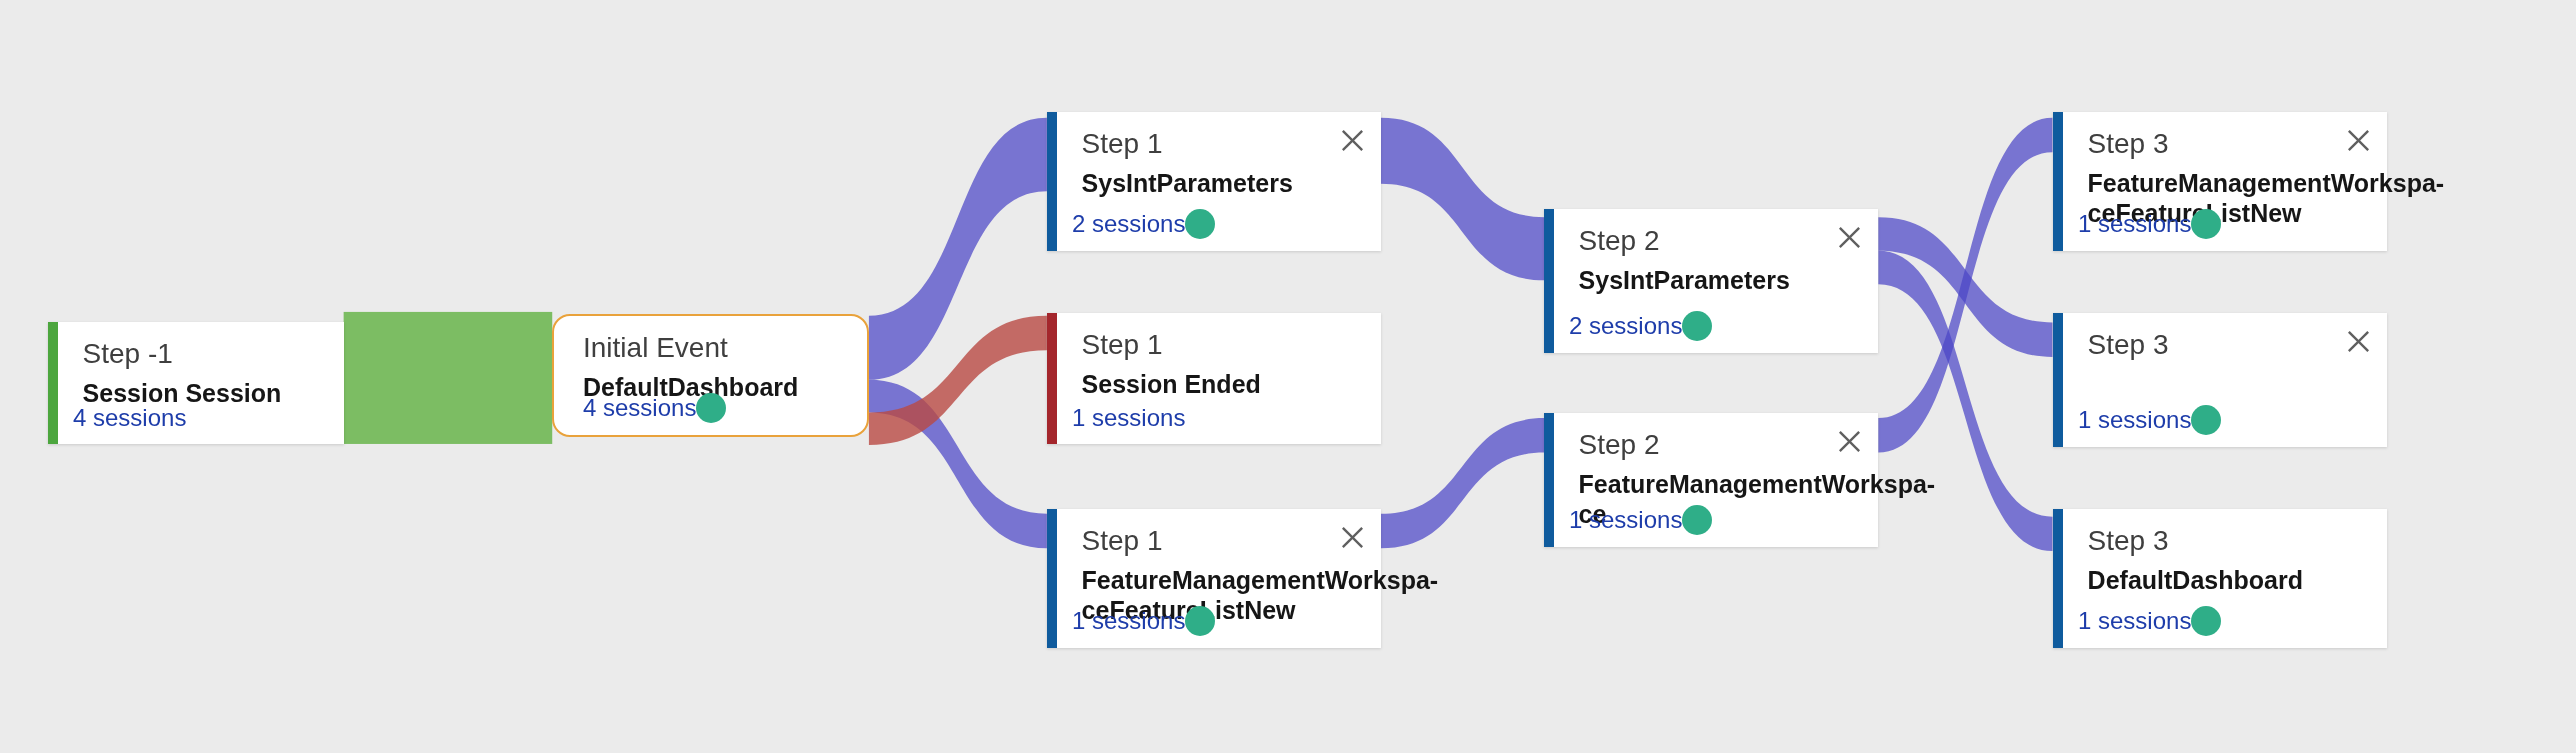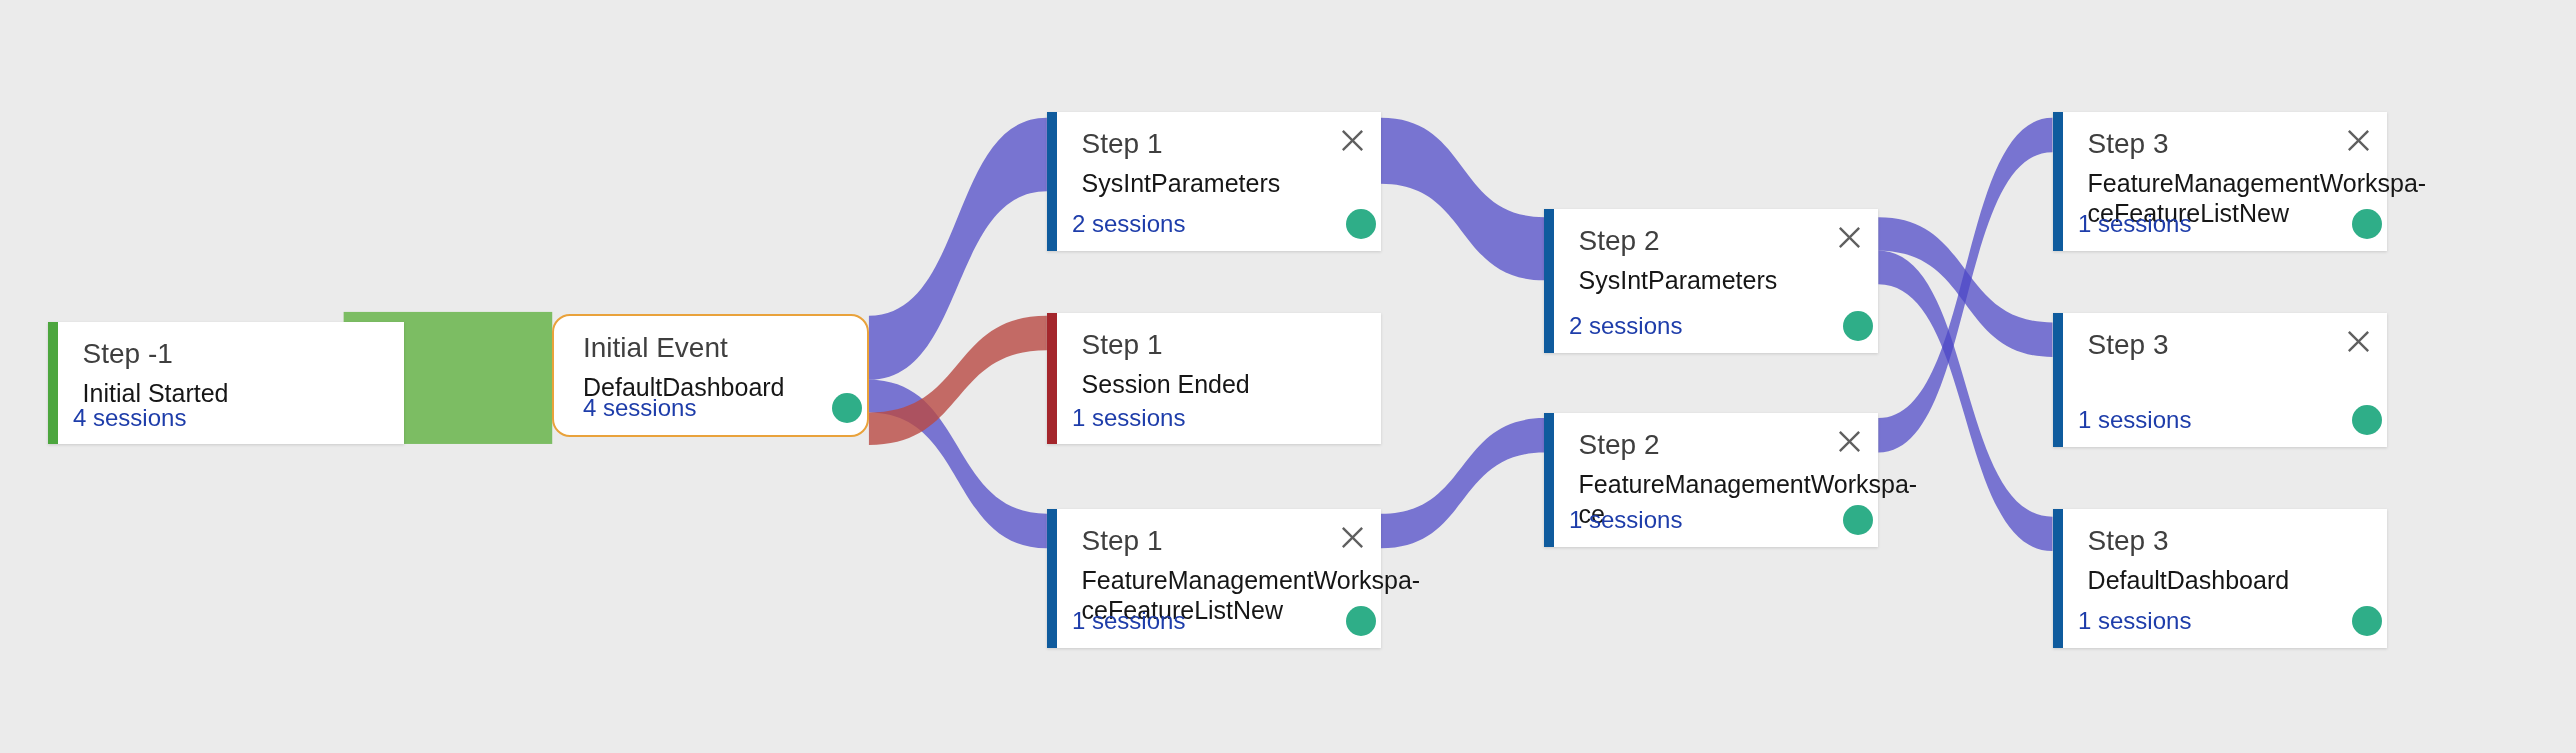--- a/index.html
+++ b/index.html
@@ -10,22 +10,22 @@
   .flow-green-rect{fill:#7cbd63;}
   .card{position:absolute;background:#ffffff;box-shadow:0 1px 2.9px rgba(0,0,0,0.14);box-sizing:border-box;}
   .card.selected{border:2.9px solid #e9a23b;box-shadow:none;}
   .accent{position:absolute;left:0;top:0;bottom:0;width:9.6px;}
   .accent-blue{background:#0f5b9d;}
   .accent-green{background:#4ca63e;}
   .accent-red{background:#a4262c;}
   .card-body{position:absolute;left:9.6px;right:5.7px;top:0;bottom:0;padding:15.3px 11.5px 11.5px 25px;}
   .card.selected .card-body{left:0;padding-left:29px;}
   .step-label{font-size:28px;color:#3f3f3f;line-height:1.2;}
-  .node-name{font-size:25px;font-weight:normal;color:#161616;line-height:1.18;margin-top:8.6px;white-space:pre-line;}
-  .sessions-row{position:absolute;left:25px;right:5px;bottom:12.4px;display:flex;align-items:center;justify-content:space-between;}
+  .node-name{font-size:25px;font-weight:bold;color:#161616;line-height:1.18;margin-top:8.6px;white-space:pre-line;}
+  .sessions-row{position:absolute;left:25px;right:5px;bottom:12.4px;display:flex;align-items:center;}
   .card.selected .sessions-row{left:29px;}
   .sessions-link{font-size:24px;color:#1e3daa;text-decoration:none;cursor:pointer;}
   .dot{width:30px;height:30px;border-radius:50%;background:#2fae88;flex:0 0 auto;}
   .close{position:absolute;top:14.4px;right:14.4px;width:29px;height:29px;cursor:pointer;}
   .close line{stroke:#5f5f5f;stroke-width:2.4;}
 </style>
 </head>
 <body>
 
 <div id="canvas">
@@ -44,25 +44,25 @@
 
     <path class="ribbon-purple" d="M1963,227 C2063,227 2045,337 2145,337 L2145,373 C2045,373 2063,262 1963,262 Z"></path>
 
     <path class="ribbon-purple" d="M1963,262 C2063,262 2045,540 2145,540 L2145,576 C2045,576 2063,297 1963,297 Z"></path>
 
     <path class="ribbon-purple" d="M1963,437 C2063,437 2045,123 2145,123 L2145,159 C2045,159 2063,473 1963,473 Z"></path>
 
     <path class="ribbon-red" d="M908,431 C1010,431 992,330 1094,330 L1094,366 C992,366 1010,465 908,465 Z"></path>
   </svg>
 
-  <div class="card" style="left:48px;top:322px;width:356px;height:122px;">
+  <div class="card" style="left:48px;top:322px;width:296px;height:122px;">
     <div class="accent accent-green"></div>
     <div class="card-body">
       <div class="step-label">Step -1</div>
-      <div class="node-name">Initial Started</div>
+      <div class="node-name">Session Session</div>
     </div>
     <div class="sessions-row">
       <a class="sessions-link">4 sessions</a>
     </div>
   </div>
 
   <div class="card selected" style="left:552px;top:314px;width:317px;height:123px;border-radius:18px;">
     <div class="card-body">
       <div class="step-label">Initial Event</div>
       <div class="node-name">DefaultDashboard</div>

